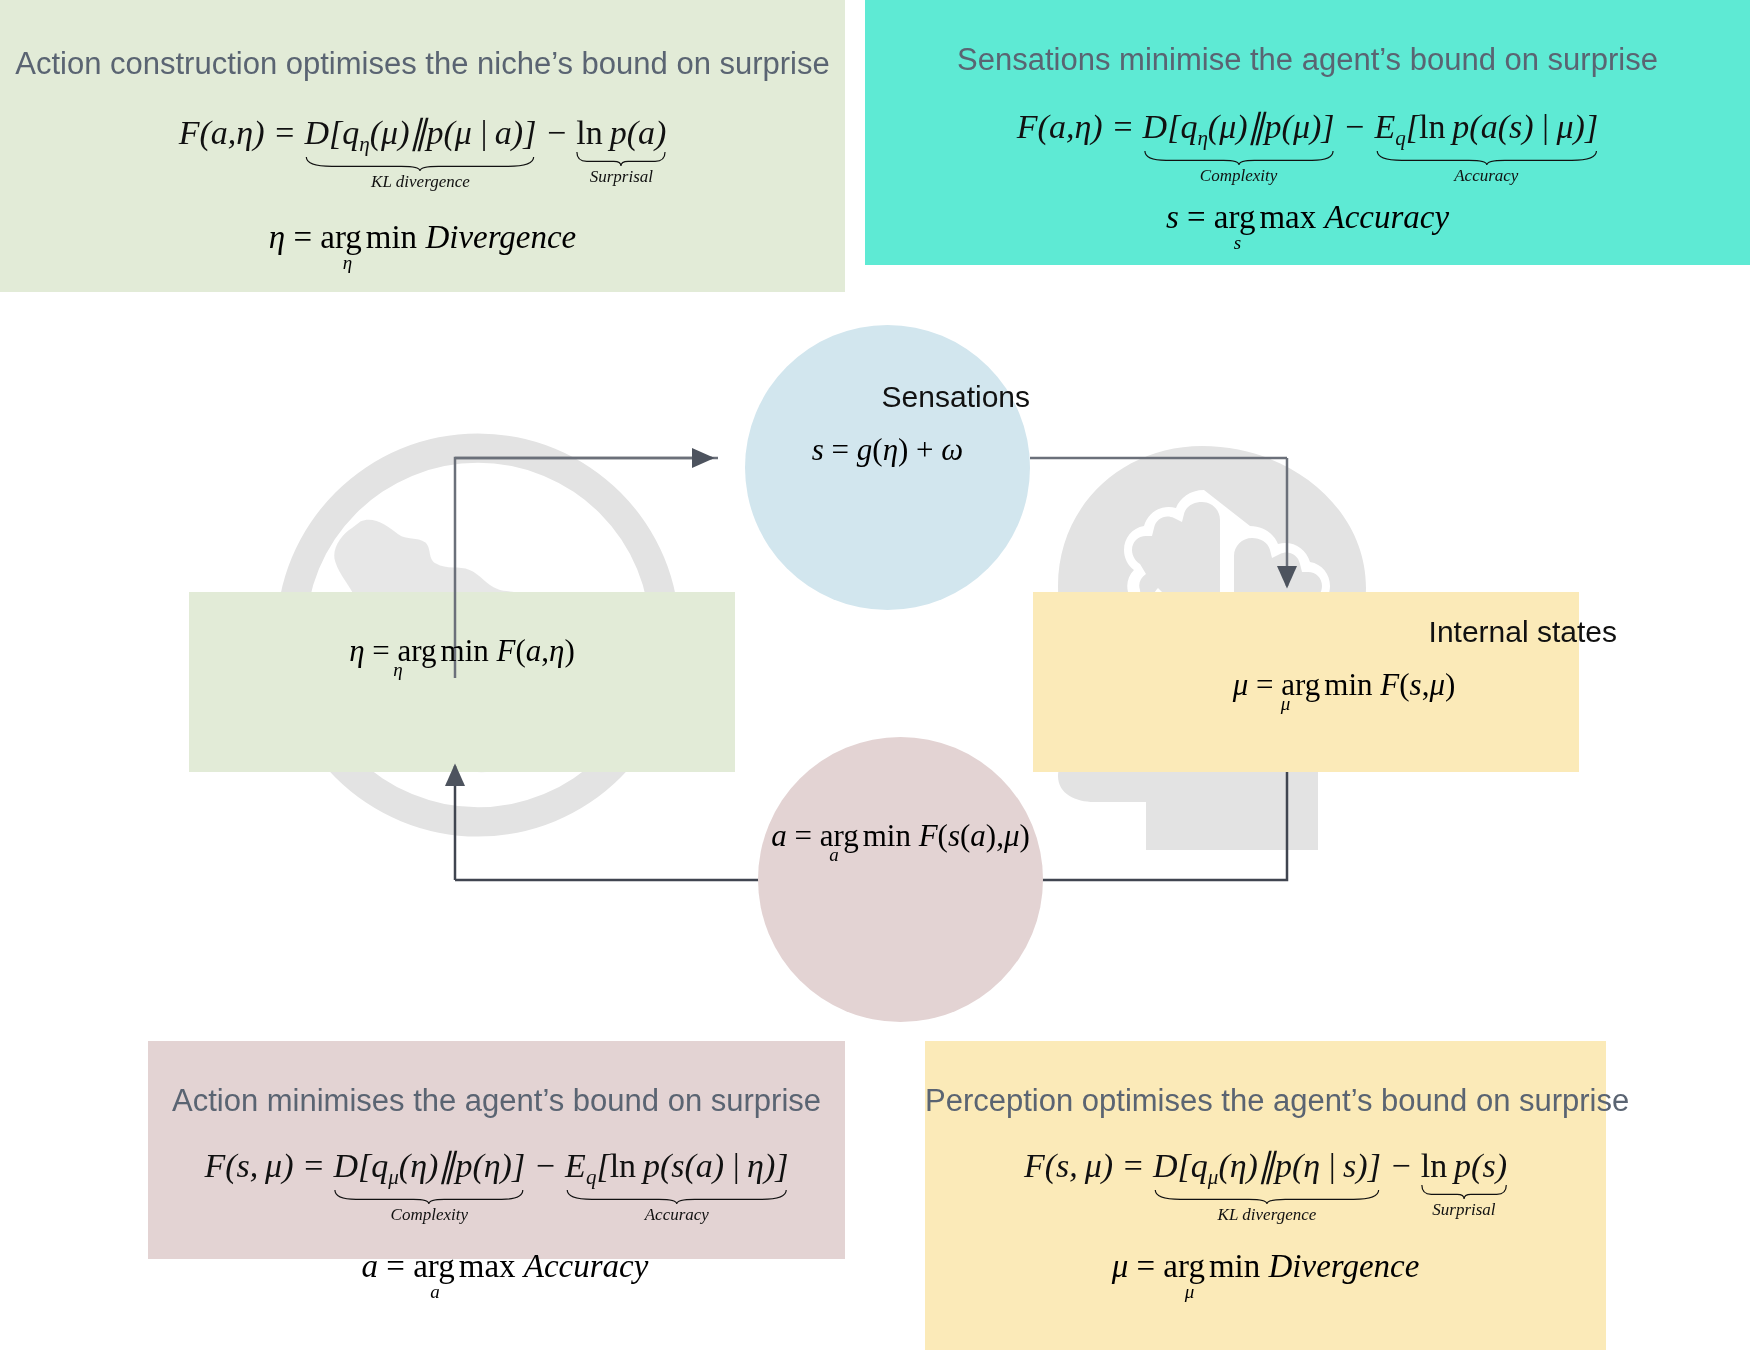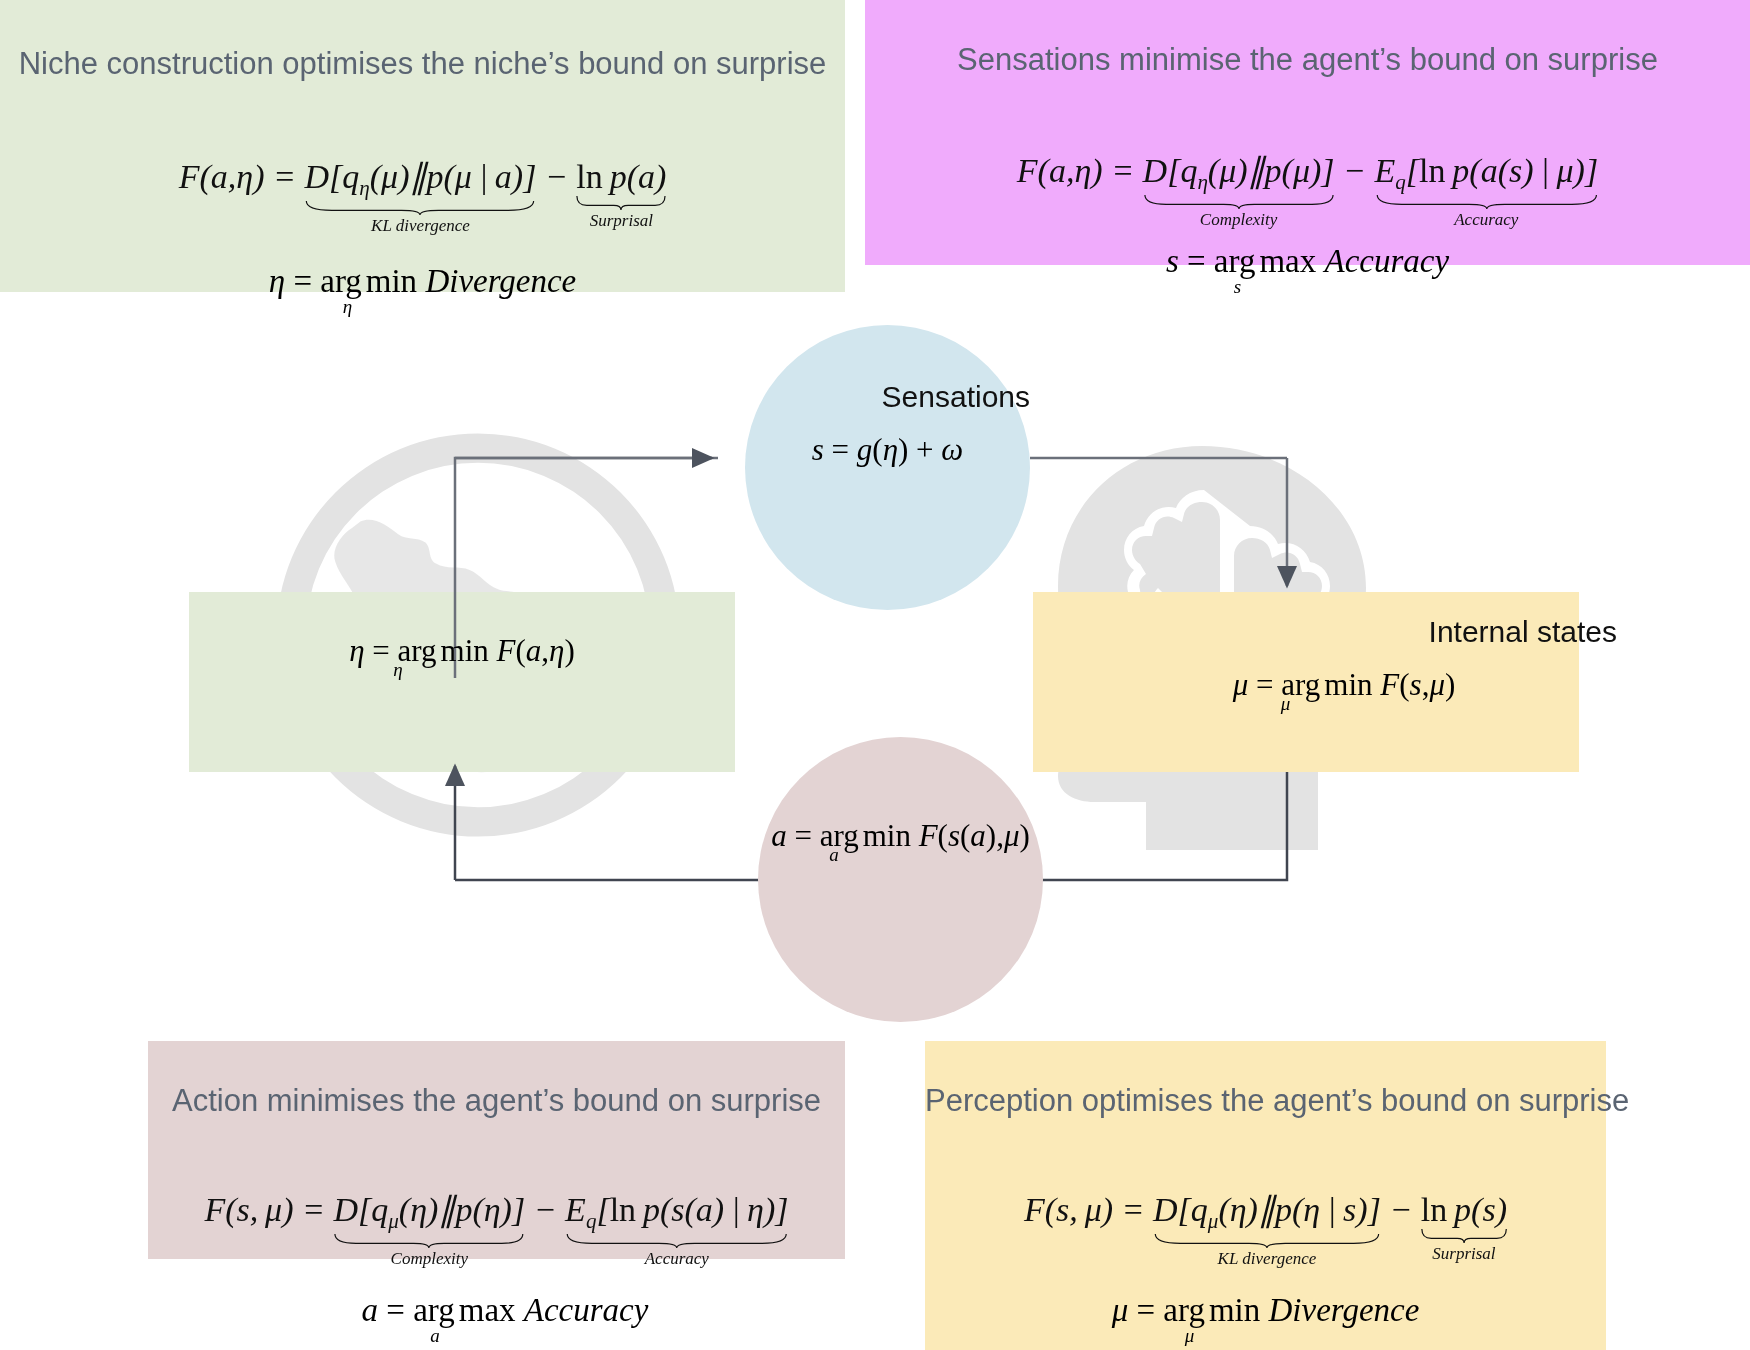--- a/index.html
+++ b/index.html
@@ -44,21 +44,21 @@
     font-style: italic;
   }
   .roman { font-style: normal; }
 
   
   .brace-group {
     display: inline-block;
     position: relative;
     vertical-align: baseline;
   }
-  .brace-group > .expr { display: inline-block; margin-top: 44px; }
+  .brace-group > .expr { display: inline-block; }
   .brace-svg {
     position: absolute;
     left: 0;
     top: 100%;
     width: 100%;
     height: 14px;
     overflow: visible;
   }
   .brace-label {
     position: absolute;
@@ -209,21 +209,21 @@
   <div style="position:absolute; left:758px; top:800px; width:285px;">
     <div class="node-formula" style="margin-top:18px; width:285px; position:relative;">
       <span style="position:relative; display:inline-block; white-space:nowrap;">
         <span class="it">a</span> = arg<span style="display:inline-block;width:4px"></span>min <span class="it">F</span>(<span class="it">s</span>(<span class="it">a</span>),<span class="it">μ</span>)
         <span style="position:absolute; left:58px; top:26px; font-size:19px; font-style:italic;">a</span>
       </span>
     </div>
   </div>
 
   <div class="panel" style="left:0; top:0; width:845px; height:292px; background:#e2ebd7;">
-    <div class="panel-title" style="margin-top:46px;">Niche construction optimises the niche’s bound on surprise</div>
+    <div class="panel-title" style="margin-top:46px;">Action construction optimises the niche’s bound on surprise</div>
 
     <div class="formula f-main" style="margin-top:30px;">
       <span class="it">F</span>(<span class="it">a</span>,<span class="it">η</span>) =
       <span class="brace-group">
         <span class="expr"><span class="it">D</span>[<span class="it">q</span><span class="sub">η</span>(<span class="it">μ</span>)∥<span class="it">p</span>(<span class="it">μ</span> | <span class="it">a</span>)]</span>
         <svg class="brace-svg" viewBox="0 0 100 12" preserveAspectRatio="none">
           <path d="M1,0 Q1,8 12,8 L42,8 Q50,8 50,12 Q50,8 58,8 L88,8 Q99,8 99,0" fill="none" stroke="#111" stroke-width="1.2" vector-effect="non-scaling-stroke"></path>
         </svg>
         <span class="brace-label">KL divergence</span>
       </span>
@@ -238,21 +238,21 @@
     </div>
 
     <div style="margin-top:62px;">
       <span class="argline">
         <span class="it">η</span> = arg<span style="display:inline-block;width:4px"></span>min <span class="it">Divergence</span>
         <span class="argsub" style="left:-150px;">η</span>
       </span>
     </div>
   </div>
 
-  <div class="panel" style="left:865px; top:0; width:885px; height:265px; background:#f0abfc;">
+  <div class="panel" style="left:865px; top:0; width:885px; height:265px; background:#5eead4;">
     <div class="panel-title" style="margin-top:42px;">Sensations minimise the agent’s bound on surprise</div>
 
     <div class="formula f-main" style="margin-top:28px;">
       <span class="it">F</span>(<span class="it">a</span>,<span class="it">η</span>) =
       <span class="brace-group">
         <span class="expr"><span class="it">D</span>[<span class="it">q</span><span class="sub">η</span>(<span class="it">μ</span>)∥<span class="it">p</span>(<span class="it">μ</span>)]</span>
         <svg class="brace-svg" viewBox="0 0 100 12" preserveAspectRatio="none">
           <path d="M1,0 Q1,8 12,8 L42,8 Q50,8 50,12 Q50,8 58,8 L88,8 Q99,8 99,0" fill="none" stroke="#111" stroke-width="1.2" vector-effect="non-scaling-stroke"></path>
         </svg>
         <span class="brace-label">Complexity</span>

